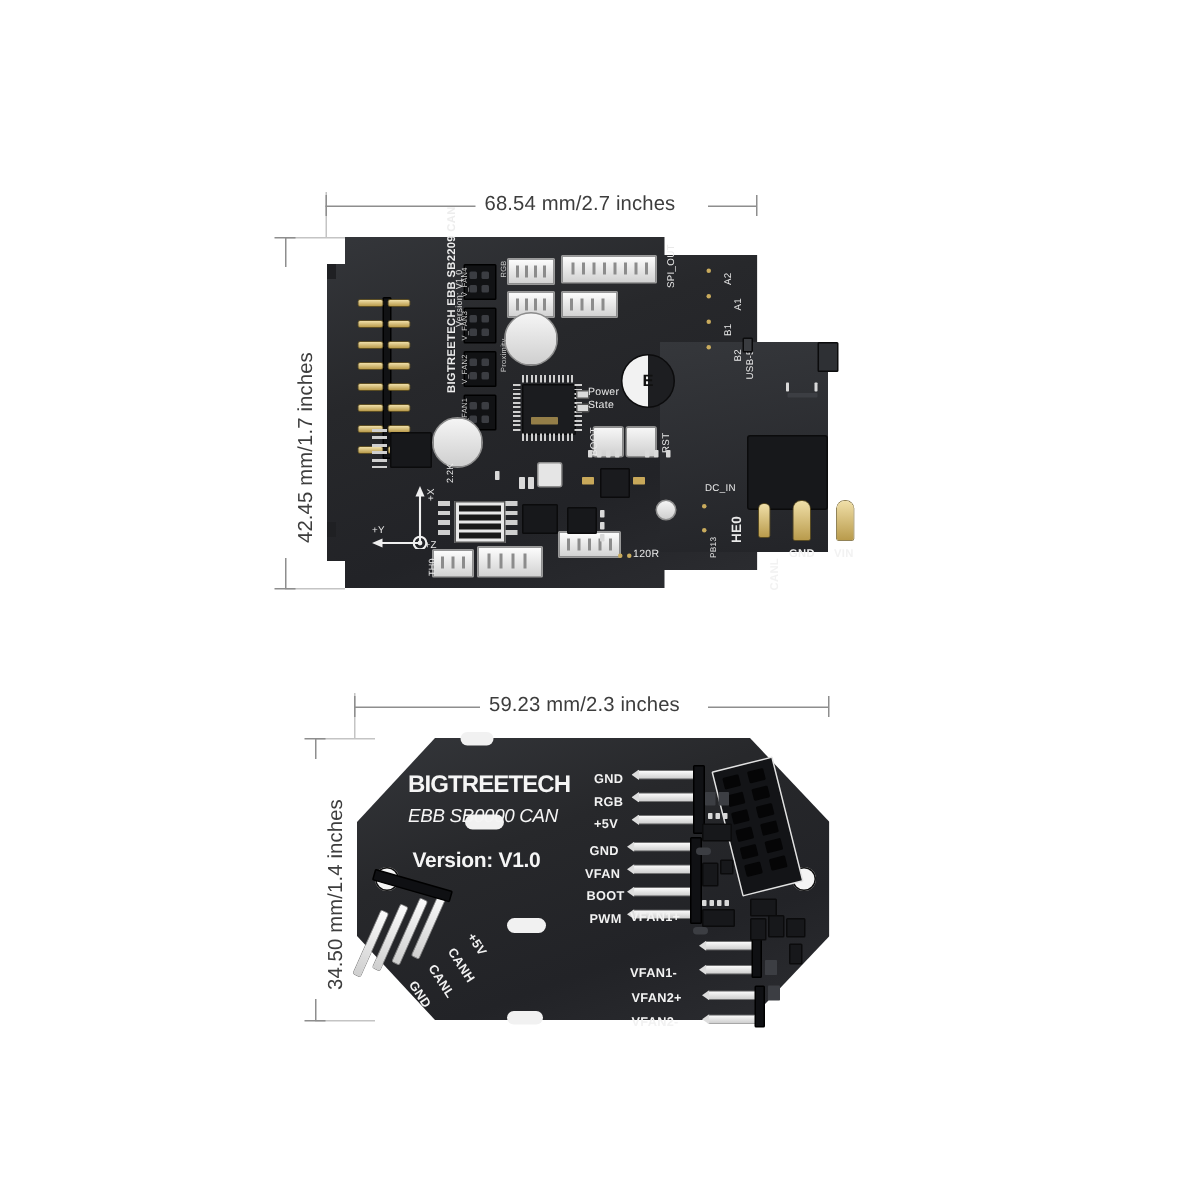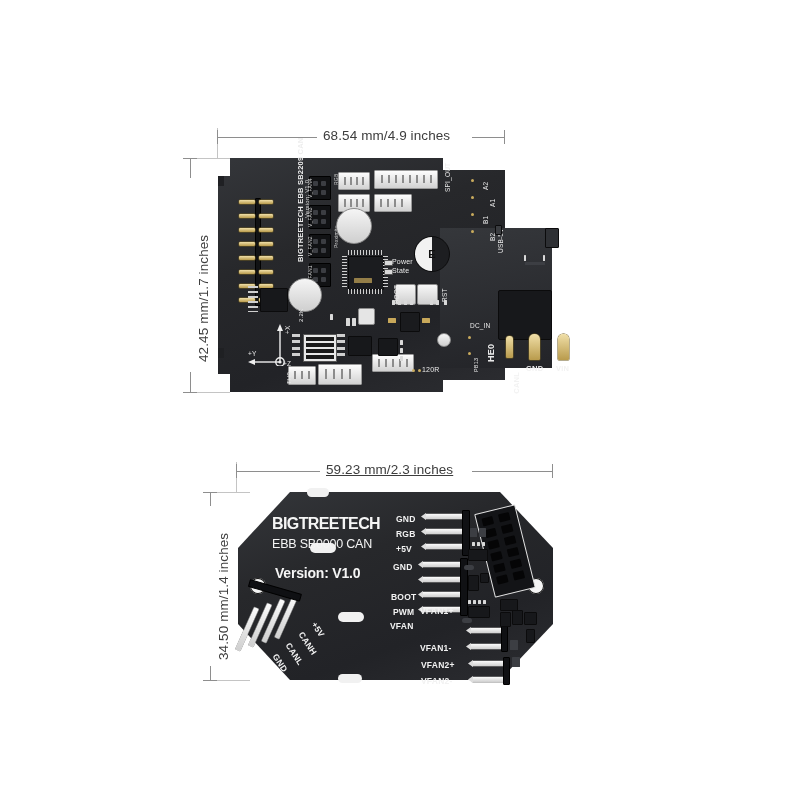--- a/index.html
+++ b/index.html
@@ -73,21 +73,21 @@
 <body>
 
 <div class="stage">
 
   <div class="ext-line" style="left:217px;top:128px;height:30px;"></div>
   <div class="ext-line-h" style="left:190px;top:158px;width:40px;"></div>
   <div class="ext-line-h" style="left:190px;top:392px;width:40px;"></div>
 
   <div class="tick-v" style="left:217px;top:130px;height:14px;"></div>
   <div class="dim-line-h" style="left:217px;top:137px;width:100px;"></div>
-  <div class="dim-label" style="left:323px;top:128px;">68.54 mm/4.9 inches</div>
+  <div class="dim-label" style="left:323px;top:128px;">68.54 mm/2.7 inches</div>
   <div class="dim-line-h" style="left:472px;top:137px;width:32px;"></div>
   <div class="tick-v" style="left:504px;top:130px;height:14px;"></div>
 
   <div class="tick-h" style="left:183px;top:158px;width:14px;"></div>
   <div class="dim-line-v" style="left:190px;top:158px;height:20px;"></div>
   <div class="dim-label vert" style="left:196px;top:362px;">42.45 mm/1.7 inches</div>
   <div class="dim-line-v" style="left:190px;top:372px;height:20px;"></div>
   <div class="tick-h" style="left:183px;top:392px;width:14px;"></div>
 
   <div class="pcb sheen" style="left:218px;top:158px;width:287px;height:234px;
@@ -321,21 +321,21 @@
     <div class="smd" style="left:444px;top:300px;width:3px;height:5px;"></div>
     <div class="smd" style="left:330px;top:314px;width:3px;height:6px;"></div>
   </div>
 
   <div class="ext-line" style="left:236px;top:462px;height:30px;"></div>
   <div class="ext-line-h" style="left:210px;top:492px;width:40px;"></div>
   <div class="ext-line-h" style="left:210px;top:680px;width:40px;"></div>
 
   <div class="tick-v" style="left:236px;top:464px;height:14px;"></div>
   <div class="dim-line-h" style="left:236px;top:471px;width:84px;"></div>
-  <div class="dim-label" style="left:326px;top:462px;text-decoration:underline;">59.23 mm/2.3 inches</div>
+  <div class="dim-label" style="left:326px;top:462px;">59.23 mm/2.3 inches</div>
   <div class="dim-line-h" style="left:472px;top:471px;width:80px;"></div>
   <div class="tick-v" style="left:552px;top:464px;height:14px;"></div>
 
   <div class="tick-h" style="left:203px;top:492px;width:14px;"></div>
   <div class="dim-line-v" style="left:210px;top:492px;height:14px;"></div>
   <div class="dim-label vert" style="left:216px;top:660px;">34.50 mm/1.4 inches</div>
   <div class="dim-line-v" style="left:210px;top:666px;height:14px;"></div>
   <div class="tick-h" style="left:203px;top:680px;width:14px;"></div>
 
   <div class="pcb sheen" style="left:238px;top:492px;width:315px;height:188px;
@@ -344,29 +344,29 @@
 
   <div class="hole" style="left:250px;top:578px;width:16px;height:16px;"></div>
   <div class="hole" style="left:528px;top:578px;width:16px;height:16px;"></div>
 
   <div class="slot" style="left:310px;top:543px;width:26px;height:10px;"></div>
   <div class="slot" style="left:338px;top:612px;width:26px;height:10px;"></div>
   <div class="slot" style="left:307px;top:488px;width:22px;height:9px;"></div>
   <div class="slot" style="left:338px;top:674px;width:24px;height:9px;"></div>
 
   <div class="logo" style="left:272px;top:515px;font-size:16px;letter-spacing:-.6px;">BIGTREETECH</div>
-  <div class="logo" style="left:272px;top:537px;font-size:12.5px;font-weight:normal;letter-spacing:-.2px;">EBB SB0000 CAN</div>
+  <div class="logo" style="left:272px;top:537px;font-size:12.5px;font-weight:normal;letter-spacing:-.2px;font-style:italic;">EBB SB0000 CAN</div>
   <div class="logo" style="left:275px;top:565px;font-size:14px;letter-spacing:-.2px;">Version: V1.0</div>
 
   <div>
     <div class="pinlabel" style="left:396px;top:514px;">GND</div>
     <div class="pinlabel" style="left:396px;top:529px;">RGB</div>
     <div class="pinlabel" style="left:396px;top:544px;">+5V</div>
     <div class="pinlabel" style="left:393px;top:562px;">GND</div>
-    <div class="pinlabel" style="left:390px;top:577px;margin-top:44px;">VFAN</div>
+    <div class="pinlabel" style="left:390px;top:577px;">VFAN</div>
     <div class="pinlabel" style="left:391px;top:592px;">BOOT</div>
     <div class="pinlabel" style="left:393px;top:607px;">PWM</div>
 
     <div class="finger" style="left:425px;top:514px;width:42px;height:5px;"></div>
     <div class="finger" style="left:425px;top:529px;width:42px;height:5px;"></div>
     <div class="finger" style="left:425px;top:544px;width:42px;height:5px;"></div>
     <div class="finger" style="left:422px;top:562px;width:42px;height:5px;"></div>
     <div class="finger" style="left:422px;top:577px;width:42px;height:5px;"></div>
     <div class="finger" style="left:422px;top:592px;width:42px;height:5px;"></div>
     <div class="finger" style="left:422px;top:607px;width:42px;height:5px;"></div>

